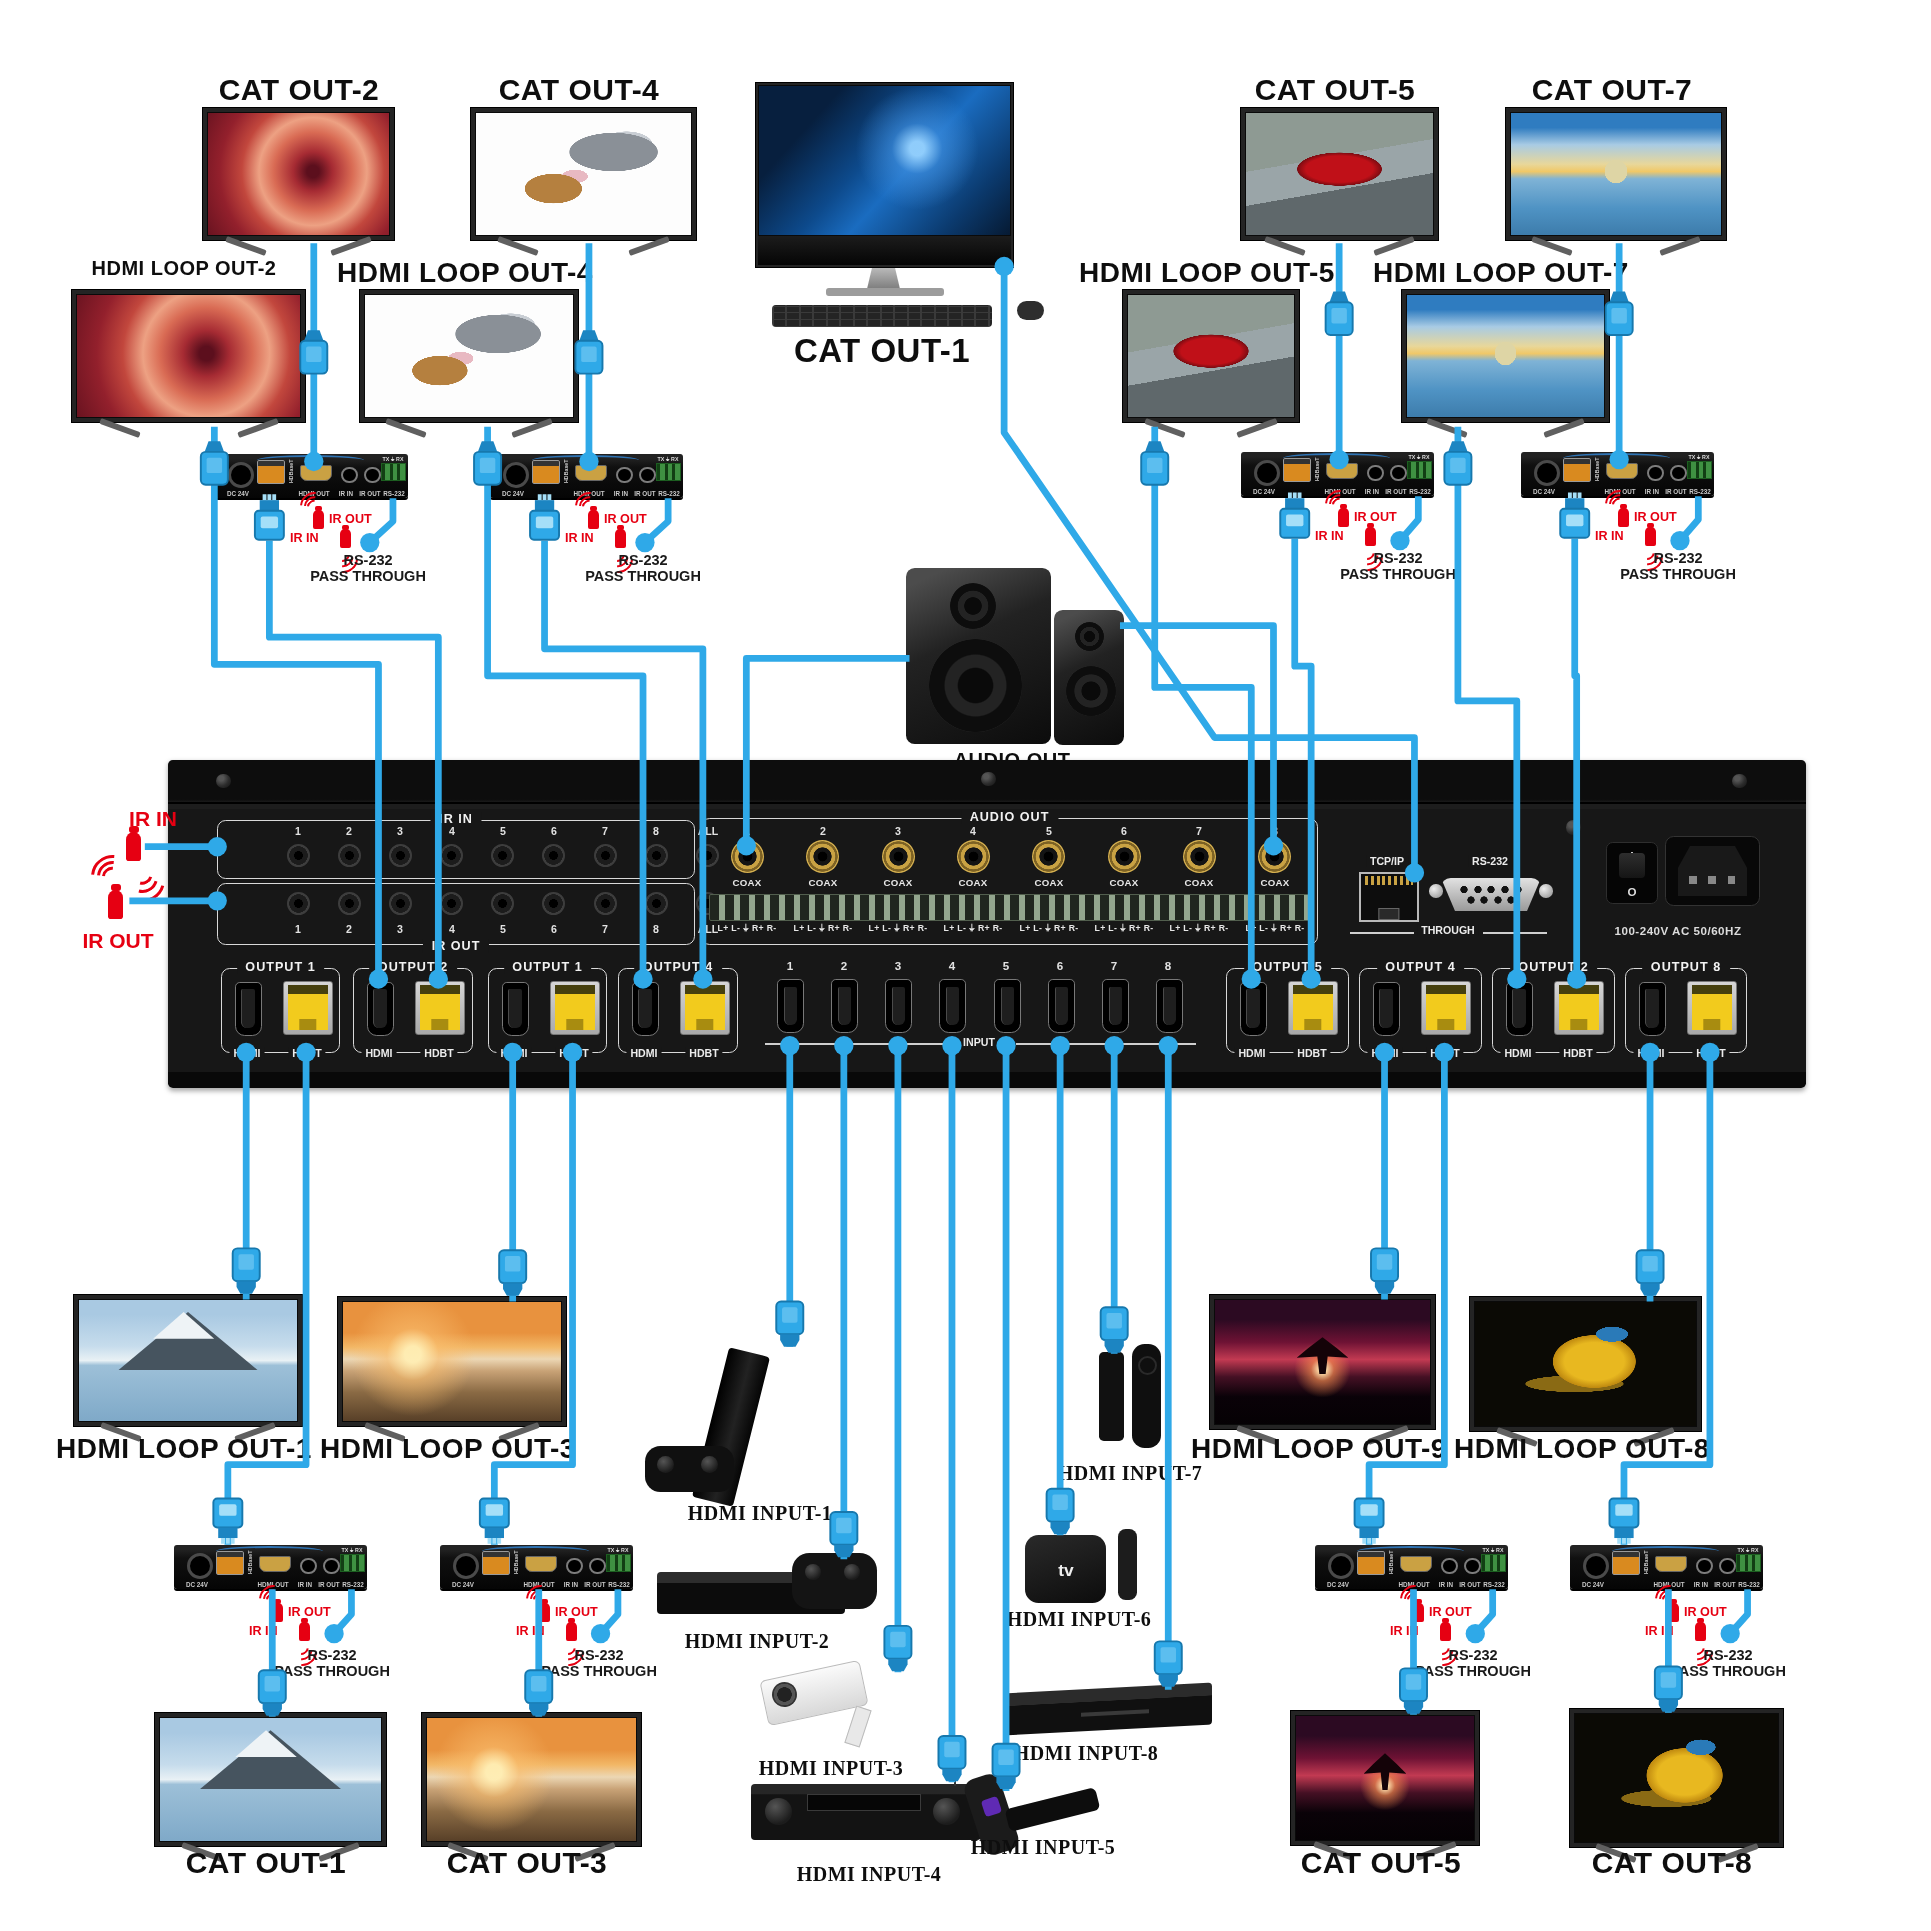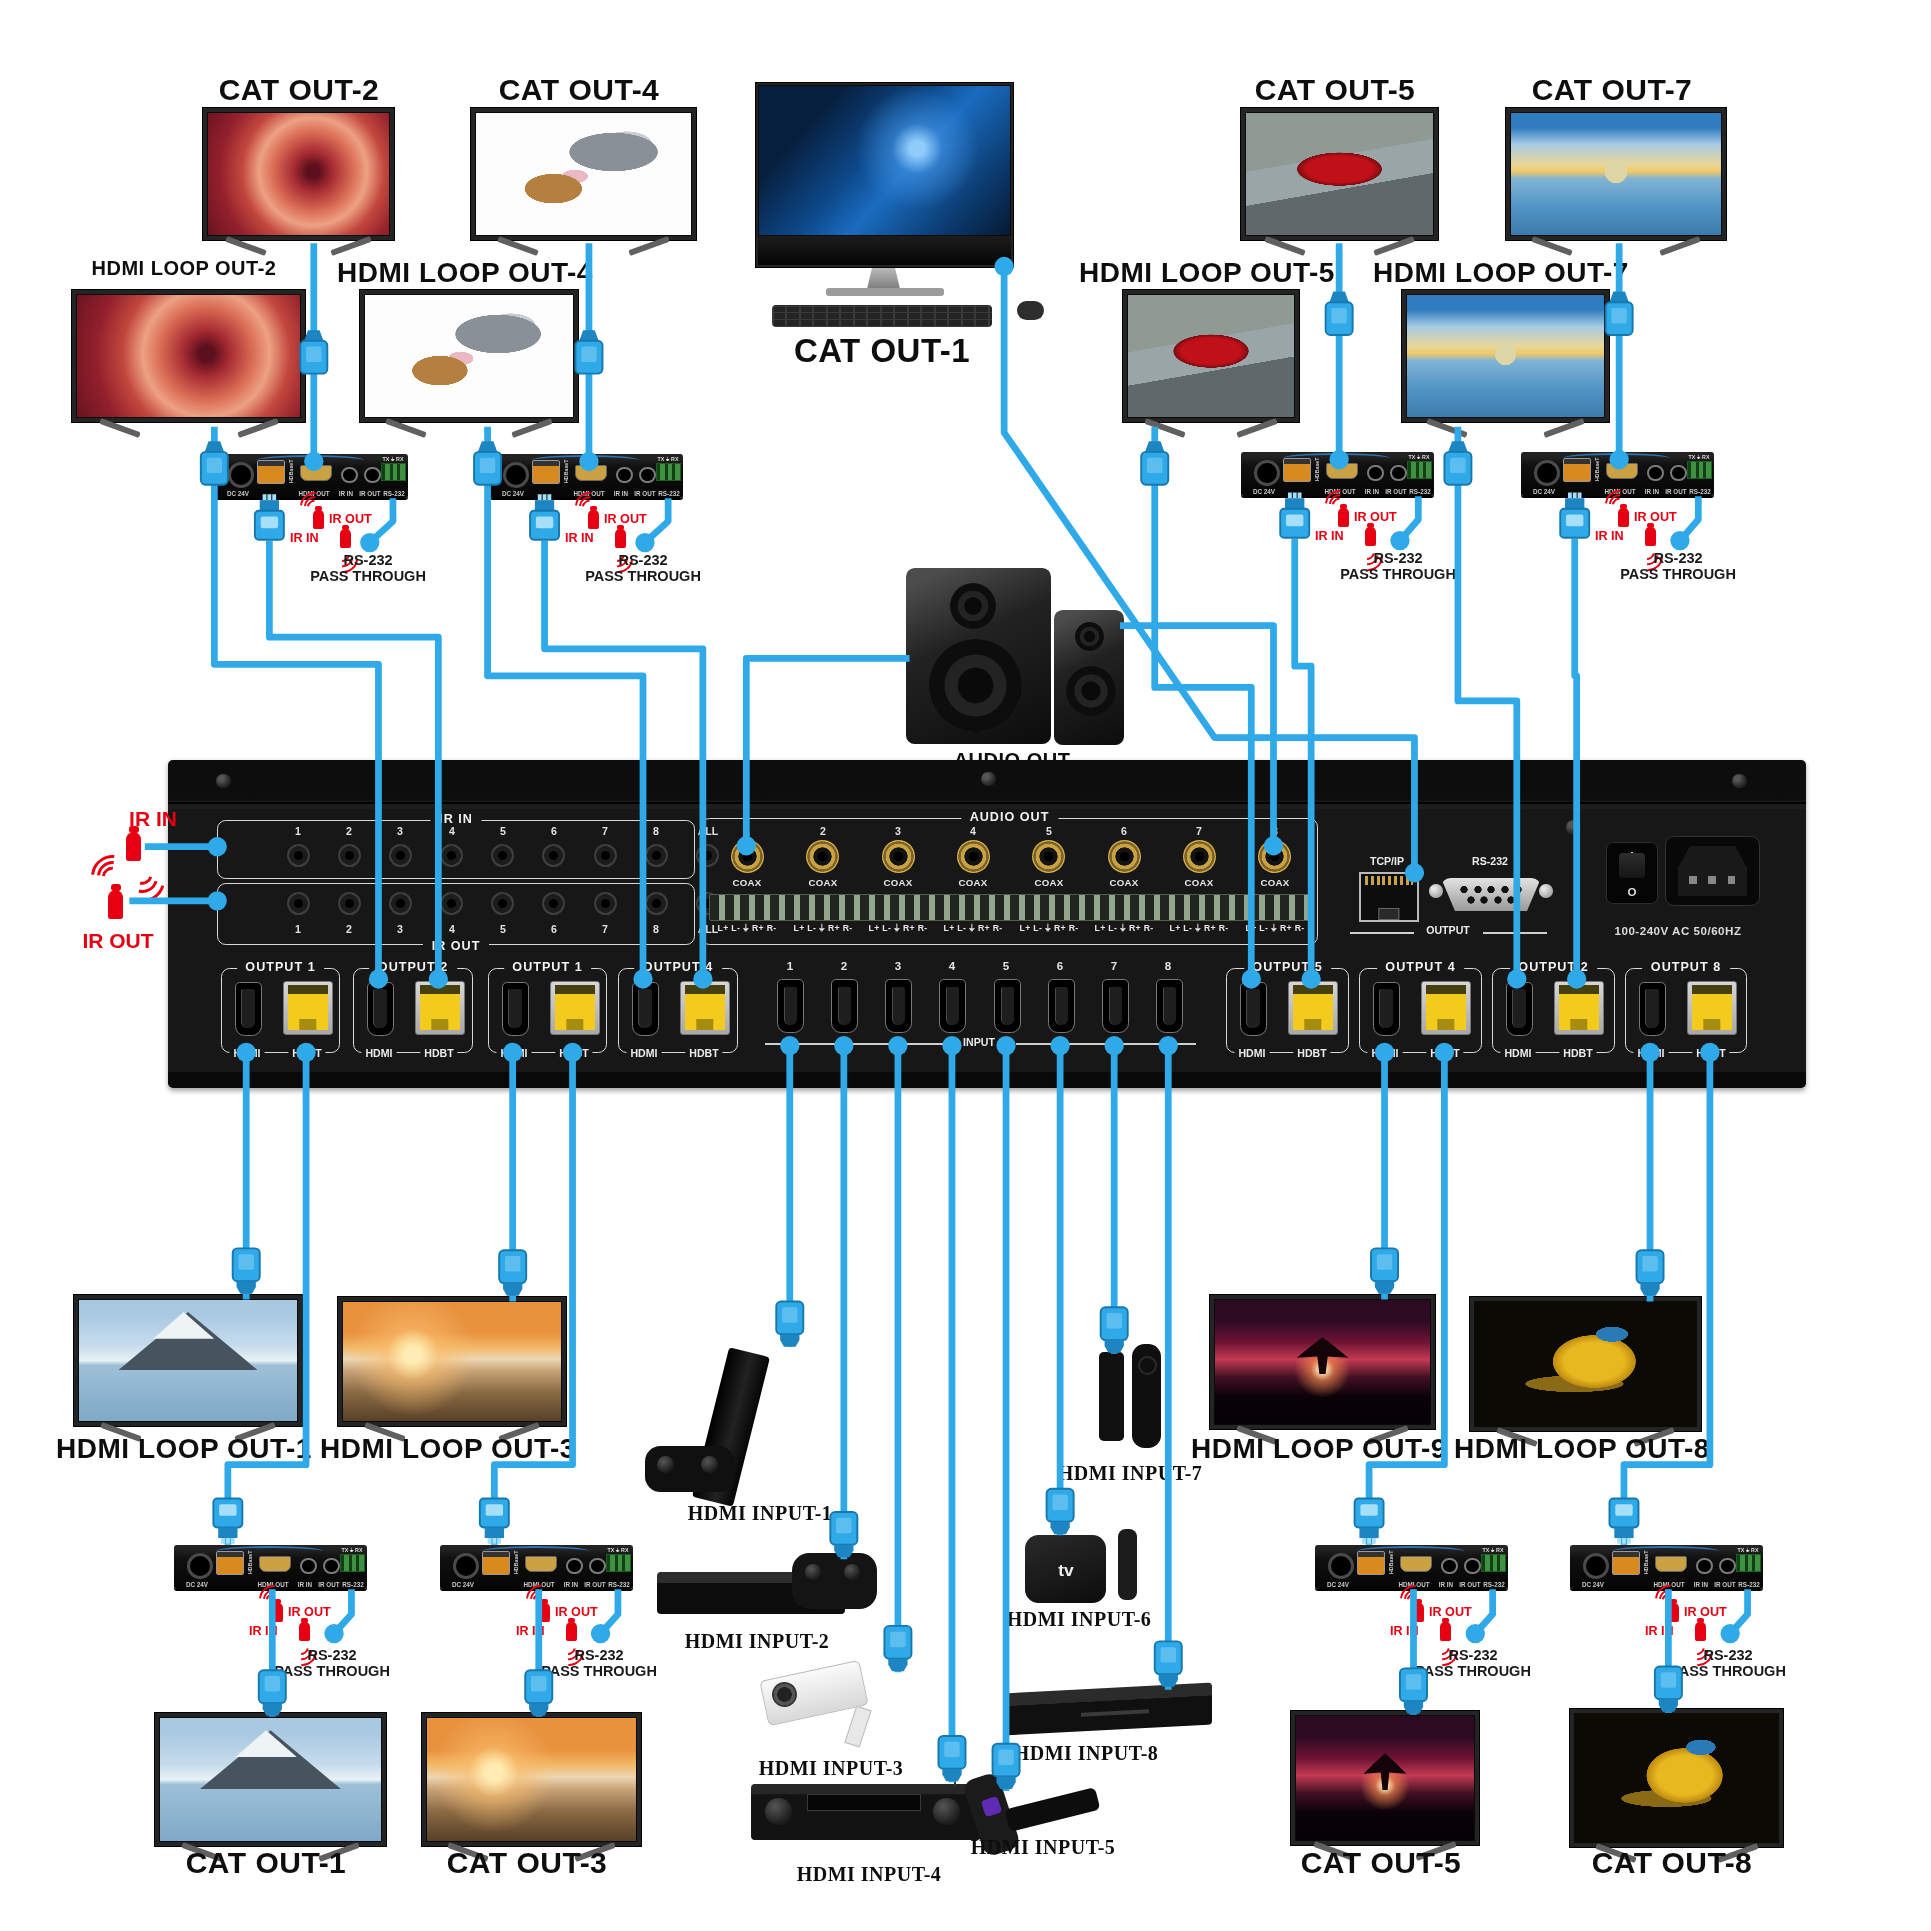--- a/index.html
+++ b/index.html
@@ -404,21 +404,21 @@
         <span class="tlab" style="left:573px;top:104px">L+ L-  ⏚  R+ R-</span>
     </div>
 
     <b class="plabel" style="left:1219px;top:95px">TCP/IP</b>
     <span class="tcp" style="left:1191px;top:112px"></span>
     <b class="plabel" style="left:1322px;top:95px">RS-232</b>
     <span class="hex" style="left:1261px;top:124px"></span>
     <span class="db9" style="left:1273px;top:118px"></span>
     <span class="hex" style="left:1371px;top:124px"></span>
     <i class="ctl-line" style="left:1182px;top:172px;width:64px"></i>
-    <b class="plabel" style="left:1280px;top:164px">OUTPUT</b>
+    <b class="plabel" style="left:1280px;top:164px">THROUGH</b>
     <i class="ctl-line" style="left:1315px;top:172px;width:64px"></i>
 
     <span class="rocker" style="left:1438px;top:82px">
         <i></i>
       </span>
     <span class="iec" style="left:1497px;top:76px"></span>
     <b class="vlabel" style="left:1510px;top:164px">100-240V AC 50/60HZ</b>
 
     <div class="wbox" style="left:53px;top:208px;width:117px;height:83px">
       <b class="wtit">OUTPUT 1</b>

